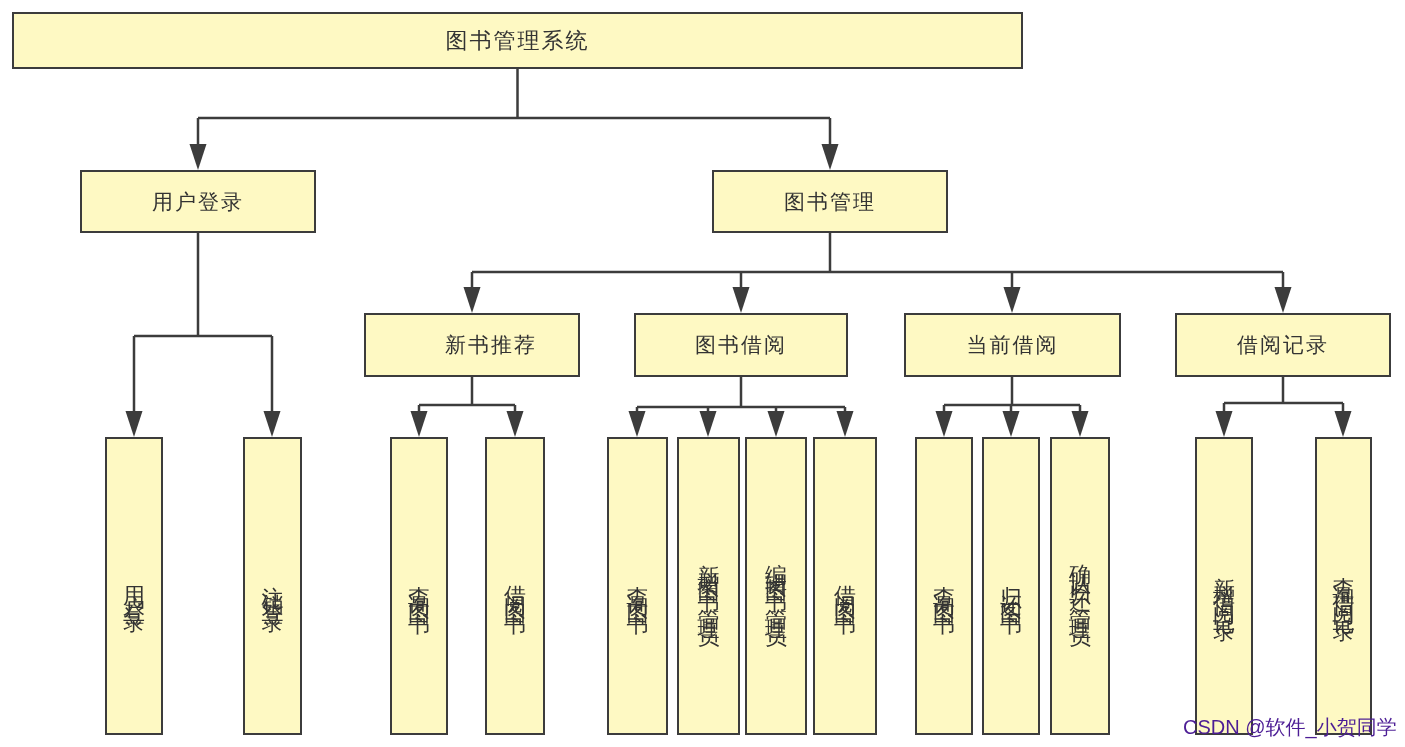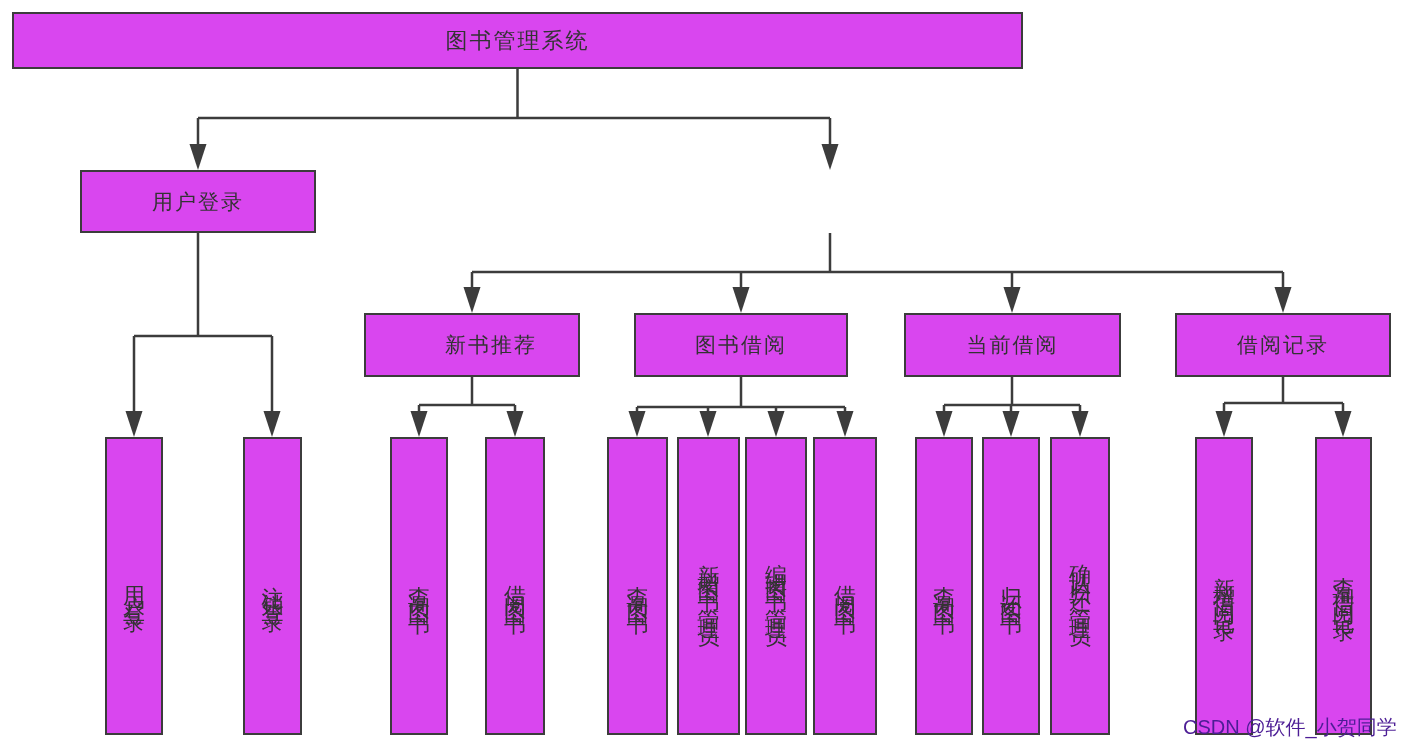--- a/index.html
+++ b/index.html
@@ -2,21 +2,21 @@
 <html><head>
 <meta charset="utf-8">
 <style>
   html, body { margin:0; padding:0; background:#ffffff; }
   .canvas {
     position:relative; width:1405px; height:747px; background:#ffffff;
     font-family:"Liberation Sans", sans-serif; overflow:hidden;
   }
   .node {
     position:absolute; box-sizing:border-box;
-    border:2.5px solid #3c3c3c; background:#d946ef; color:#333333;
+    border:2.5px solid #3c3c3c; background:#fef9c3; color:#333333;
     display:flex; align-items:center; justify-content:center;font-family:Liberation Serif, serif;
   }
   .node.root { font-size:22px; letter-spacing:2px; }
   .node.h    { font-size:21px; letter-spacing:2px; }
   .node.v {
     border-width:2px;
     writing-mode:vertical-rl; text-orientation:mixed;
     font-size:22px; letter-spacing:9px; line-height:1.0;
   }
   svg.connectors { position:absolute; left:0; top:0; pointer-events:none; }
@@ -64,20 +64,21 @@
     <polygon points="1071.5,411 1088.5,411 1080,437"></polygon>
 
     <path d="M1283,377 V403 M1224,403 H1343 M1224,403 V417 M1343,403 V417"></path>
     <polygon points="1215.5,411 1232.5,411 1224,437"></polygon>
     <polygon points="1334.5,411 1351.5,411 1343,437"></polygon>
   </svg>
 
   <div class="node root" style="left:12px; top:12px; width:1011px; height:57px;">图书管理系统</div>
 
   <div class="node h" style="left:80px; top:170px; width:236px; height:63px;">用户登录</div>
+  <div class="node h" style="left:712px; top:170px; width:236px; height:63px;">图书管理</div>
 
   <div class="node h" style="left:364px; top:313px; width:216px; height:64px;padding-left:38px;">新书推荐</div>
   <div class="node h" style="left:634px; top:313px; width:214px; height:64px;">图书借阅</div>
   <div class="node h" style="left:904px; top:313px; width:217px; height:64px;text-align:center;">当前借阅</div>
   <div class="node h" style="left:1175px; top:313px; width:216px; height:64px;">借阅记录</div>
 
   <div class="node v" style="left:105px; top:437px; width:58px; height:298px;">用户登录</div>
   <div class="node v" style="left:243px; top:437px; width:59px; height:298px;">注销登录</div>
 
   <div class="node v" style="left:390px; top:437px; width:58px; height:298px;">查询图书</div>

